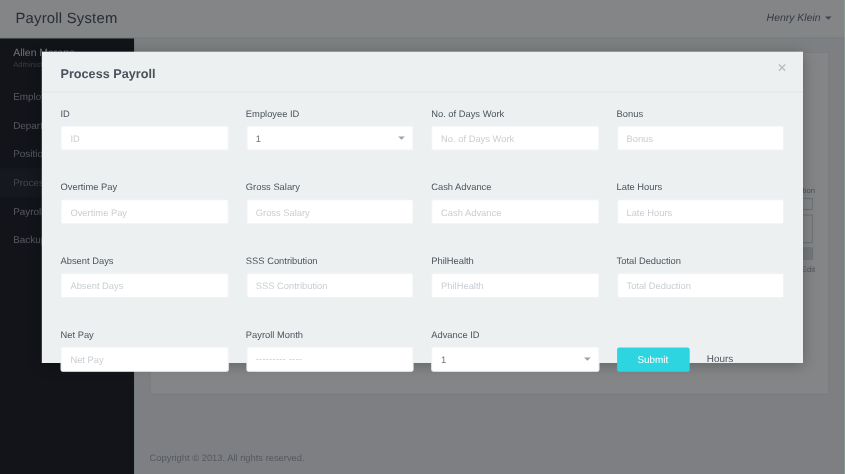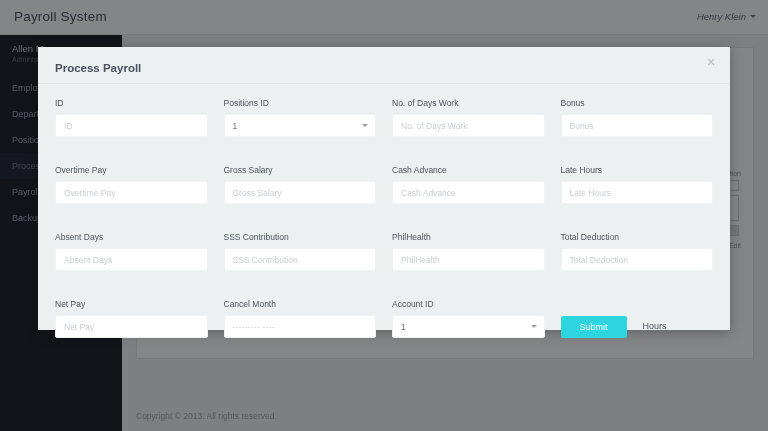--- a/index.html
+++ b/index.html
@@ -323,21 +323,21 @@
     </div>
 
     <div class="modal-body">
       <div class="form-grid">
 
         <div class="field">
           <div class="field-label">ID</div>
           <div class="control input">ID</div>
         </div>
         <div class="field">
-          <div class="field-label">Positions ID</div>
+          <div class="field-label">Employee ID</div>
           <div class="control select">
             <span>1</span>
             <span class="select-caret"></span>
           </div>
         </div>
         <div class="field">
           <div class="field-label">No. of Days Work</div>
           <div class="control input">No. of Days Work</div>
         </div>
         <div class="field">
@@ -377,25 +377,25 @@
         <div class="field">
           <div class="field-label">Total Deduction</div>
           <div class="control input">Total Deduction</div>
         </div>
 
         <div class="field">
           <div class="field-label">Net Pay</div>
           <div class="control input">Net Pay</div>
         </div>
         <div class="field">
-          <div class="field-label">Cancel Month</div>
+          <div class="field-label">Payroll Month</div>
           <div class="control date">--------- ----</div>
         </div>
         <div class="field">
-          <div class="field-label">Account ID</div>
+          <div class="field-label">Advance ID</div>
           <div class="control select">
             <span>1</span>
             <span class="select-caret"></span>
           </div>
         </div>
         <div class="field">
           <div class="field-label">&nbsp;</div>
           <div class="actions-row">
             <button class="btn-submit">Submit</button>
             <span class="btn-cancel">Hours</span>

